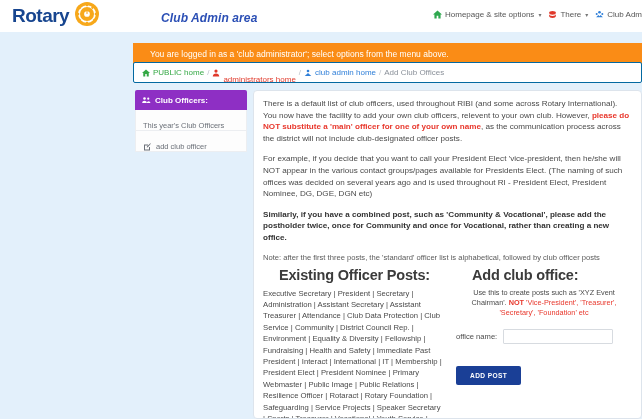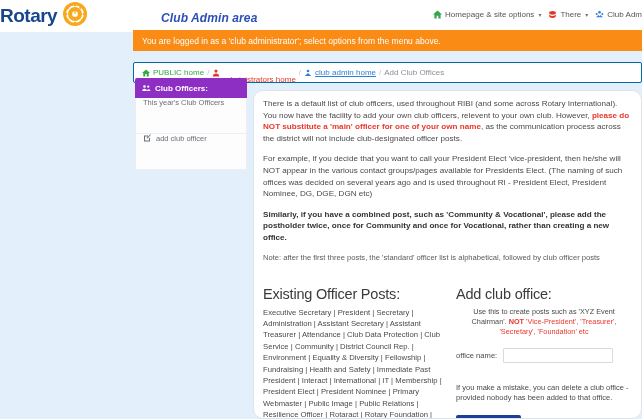--- a/index.html
+++ b/index.html
@@ -11,21 +11,21 @@
     font-family: "Liberation Sans", sans-serif;
   }
   .page { position: relative; width: 642px; height: 419px; background: #e3f0fb; }
 
   
   .topbar {
     position: absolute; top: 0; left: 0; width: 642px; height: 32px;
     background: #ffffff;
     display: flex; align-items: center;
   }
-  .brand { display: flex; align-items: center; padding-left: 0; }
+  .brand { display: flex; align-items: center; padding-left: 12px; }
   .brand-word {
     font-size: 19px; font-weight: bold; color: #17458f;
     letter-spacing: -0.5px; font-family: "Liberation Sans", sans-serif;
   }
   .gear { margin-left: 5px; display: block; }
 
   .area-label {
     position: absolute; left: 161px; top: 11px;
     font-size: 12px; font-weight: bold; font-style: italic; color: #2b4fb5;
     letter-spacing: 0.1px;
@@ -36,78 +36,78 @@
     display: flex; align-items: center; gap: 7px;
     font-size: 8px; color: #585858; white-space: nowrap;
   }
   .topnav-item { display: flex; align-items: center; gap: 3px; }
   .topnav-label { color: #555; }
   .caret { font-size: 6px; color: #777; margin-left: 1px; }
   .nav-ico { width: 9px; height: 9px; display: block; }
 
   
   .alert {
-    position: absolute; left: 133px; top: 30px; width: 509px; height: 21px;
+    position: absolute; left: 133px; top: 43px; width: 509px; height: 21px;
     background: #fa8c16; color: #ffffff;
     font-size: 8.5px; display: flex; align-items: center;
-    padding-left: 9px;
+    padding-left: 17px;
   }
 
   
   .crumbcard {
     position: absolute; left: 133px; top: 62px; width: 509px; height: 21px;
     background: #ffffff; border: 1px solid #0369a1; border-radius: 2px;
     display: flex; align-items: center; padding-left: 8px;
     font-size: 8px; gap: 3px; color: #8a9099;
   }
   .crumb { display: flex; align-items: center; gap: 3px; }
   .crumb-green { color: #35a845; }
   .crumb-red { color: #e0392b; margin-top: 13px; }
-  .crumb-blue { color: #2f7fd8; text-decoration: underline; }
+  .crumb-blue { color: #2f7fd8; }
   .crumb-sep { color: #b9bfc7; }
   .crumb-ico { width: 8px; height: 8px; display: block; }
 
   
-  .sidebar { position: absolute; left: 135px; top: 78px; width: 112px; }
+  .sidebar { position: absolute; left: 135px; top: 90px; width: 112px; }
   .side-head {
     background: #8e2fc4; color: #fff; font-size: 8px; font-weight: bold;
     height: 20px; display: flex; align-items: center; gap: 4px;
     padding-left: 7px; border-radius: 2px 2px 0 0;
   }
   .side-item {
     background: #fdfdfd; border: 1px solid #eceef1; border-top: none;
-    height: 36px; display: flex; align-items: flex-start; gap: 4px;
+    height: 21px; display: flex; align-items: flex-end; gap: 4px;
     padding-left: 7px; font-size: 7.5px; color: #6b7078;
   }
   .side-item.active {
     background: #3f7fe0; color: #ffffff; border-color: #3f7fe0;
   }
   .side-ico { width: 9px; height: 8px; display: block; flex: none; }
 
   
   .content {
     position: absolute; left: 253px; top: 90px; width: 389px; height: 329px;
-    background: #ffffff; border: 1px solid #dde4ec; border-radius: 10px;
+    background: #ffffff; border: 1px solid #dde4ec; border-radius: 4px;
     padding: 7px 9px 8px 9px; overflow: hidden;
   }
   .para {
     font-size: 8.1px; line-height: 11.6px; color: #4a4a4a; margin: 0 0 9px 0;
   }
   .red-bold { color: #e8372c; font-weight: bold; }
   .para.bold-note { font-weight: bold; color: #333; }
-  .note { font-size: 7.6px; color: #5a5a5a; margin: 0 0 24px 0; }
+  .note { font-size: 7.6px; color: #5a5a5a; margin: 0 0 5px 0; }
 
   
   .cols { display: flex; gap: 14px; }
   .col-left { width: 180px; }
   .col-right { width: 177px; }
 
   .h-big {
-    font-size: 14.5px; color: #3b3b3b; font-weight: normal;
-    margin: 0 0 5px 0; letter-spacing: -0.2px;
+    font-size: 14.5px; color: #3b3b3b; font-weight: bold;
+    margin: 0 0 5px 16px; letter-spacing: -0.2px;
   }
   .posts {
     font-size: 7.7px; line-height: 11.4px; color: #4a4a4a;
   }
 
   .helper {
     font-size: 7.3px; line-height: 10.4px; color: #4a4a4a; margin: 0 0 10px 0; text-align: center;
   }
   .helper .warn { color: #e8372c; }
   .helper .warn-strong { color: #e8372c; font-weight: bold; }
@@ -301,21 +301,20 @@
         <div class="h-big">Add club office:</div>
 
         <p class="helper"><span>Use this to create posts such as 'XYZ Event Chairman'.</span>
           <span class="warn-strong">NOT</span><span class="warn"> 'Vice-President', 'Treasurer', 'Secretary', 'Foundation' etc</span></p>
 
         <div class="field-row">
           <label class="field-label">office name:</label>
           <input class="field-input" type="text" placeholder="" style="">
         </div>
 
-        <p class="delete-note">If you make a mistake, you can delete a club office - provided nobody has been added to that office.</p>
 
         <button class="addpost">ADD POST</button>
       </div>
 
     </div>
   </div>
 
 </div>
 
 </body></html>

